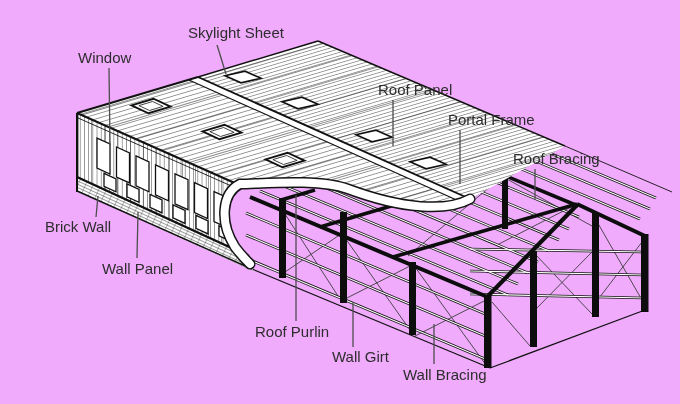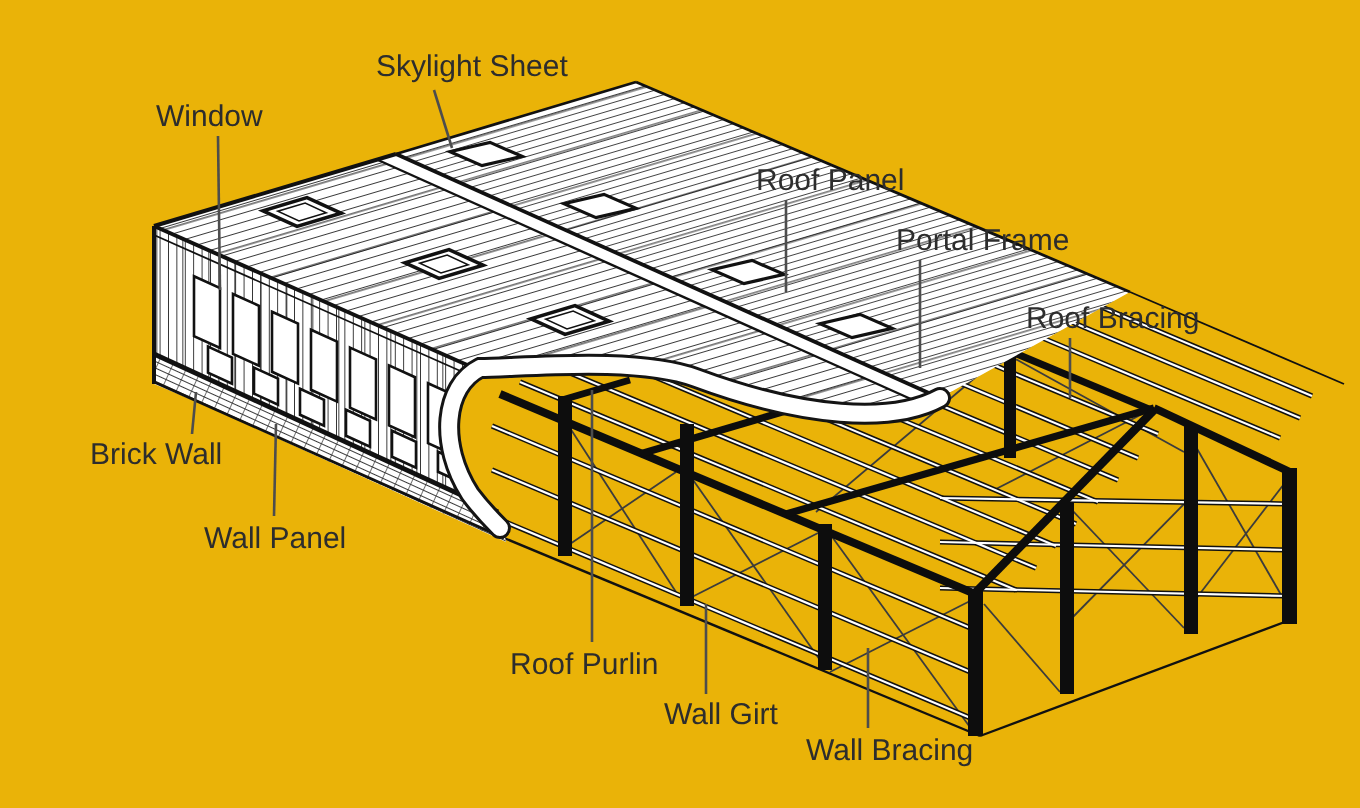--- a/index.html
+++ b/index.html
@@ -1,16 +1,16 @@
 <!DOCTYPE html>
 <html><head>
 <meta charset="utf-8">
 <style>
   html,body{margin:0;padding:0;background:#ffffff;}
-  #stage{position:relative;width:680px;height:404px;background:#eab308;overflow:hidden;
+  #stage{position:relative;width:680px;height:404px;background:#f0abfc;overflow:hidden;
          font-family:"Liberation Sans", sans-serif;}
   svg{display:block}
   .label-text{font-family:"Liberation Sans", sans-serif;}
 </style>
 </head>
 <body>
 
 <div id="stage">
 <svg width="680" height="404" viewBox="0 0 680 404">
   <defs>

